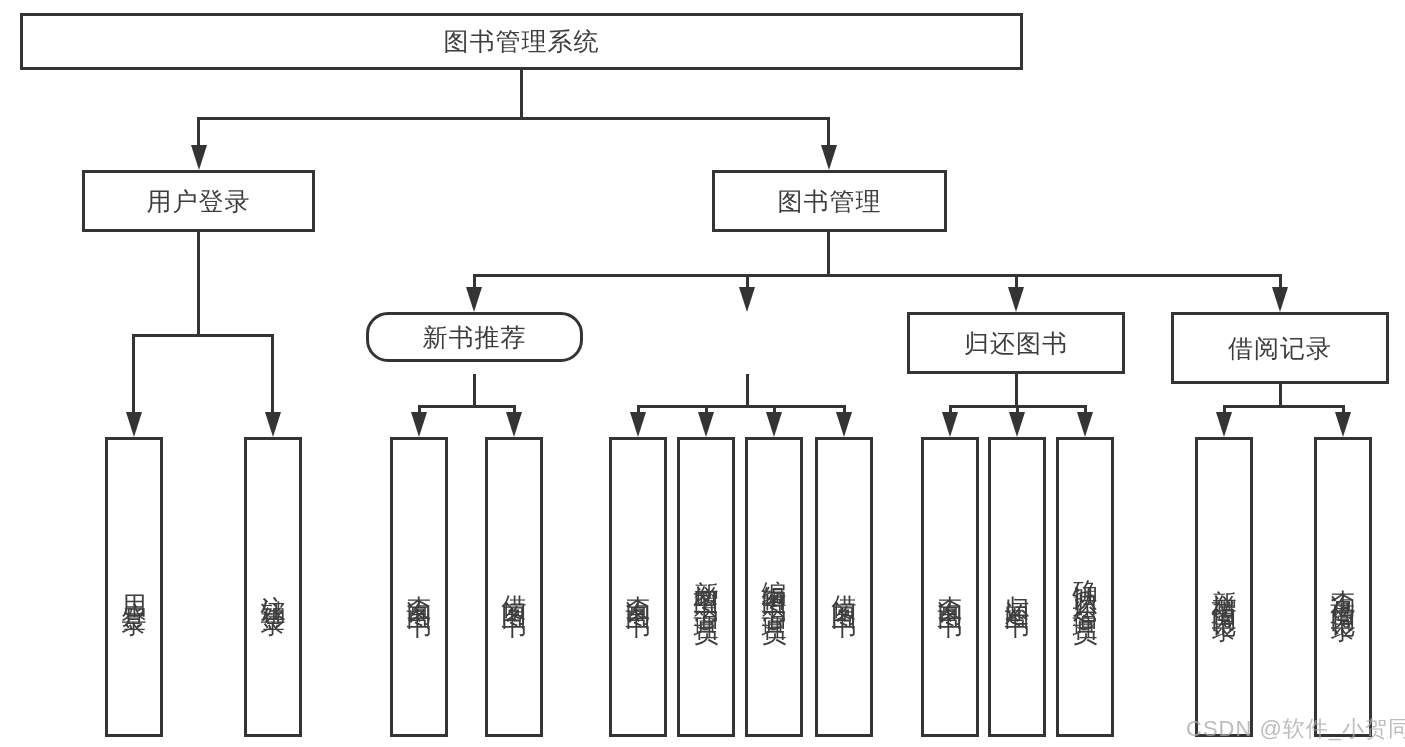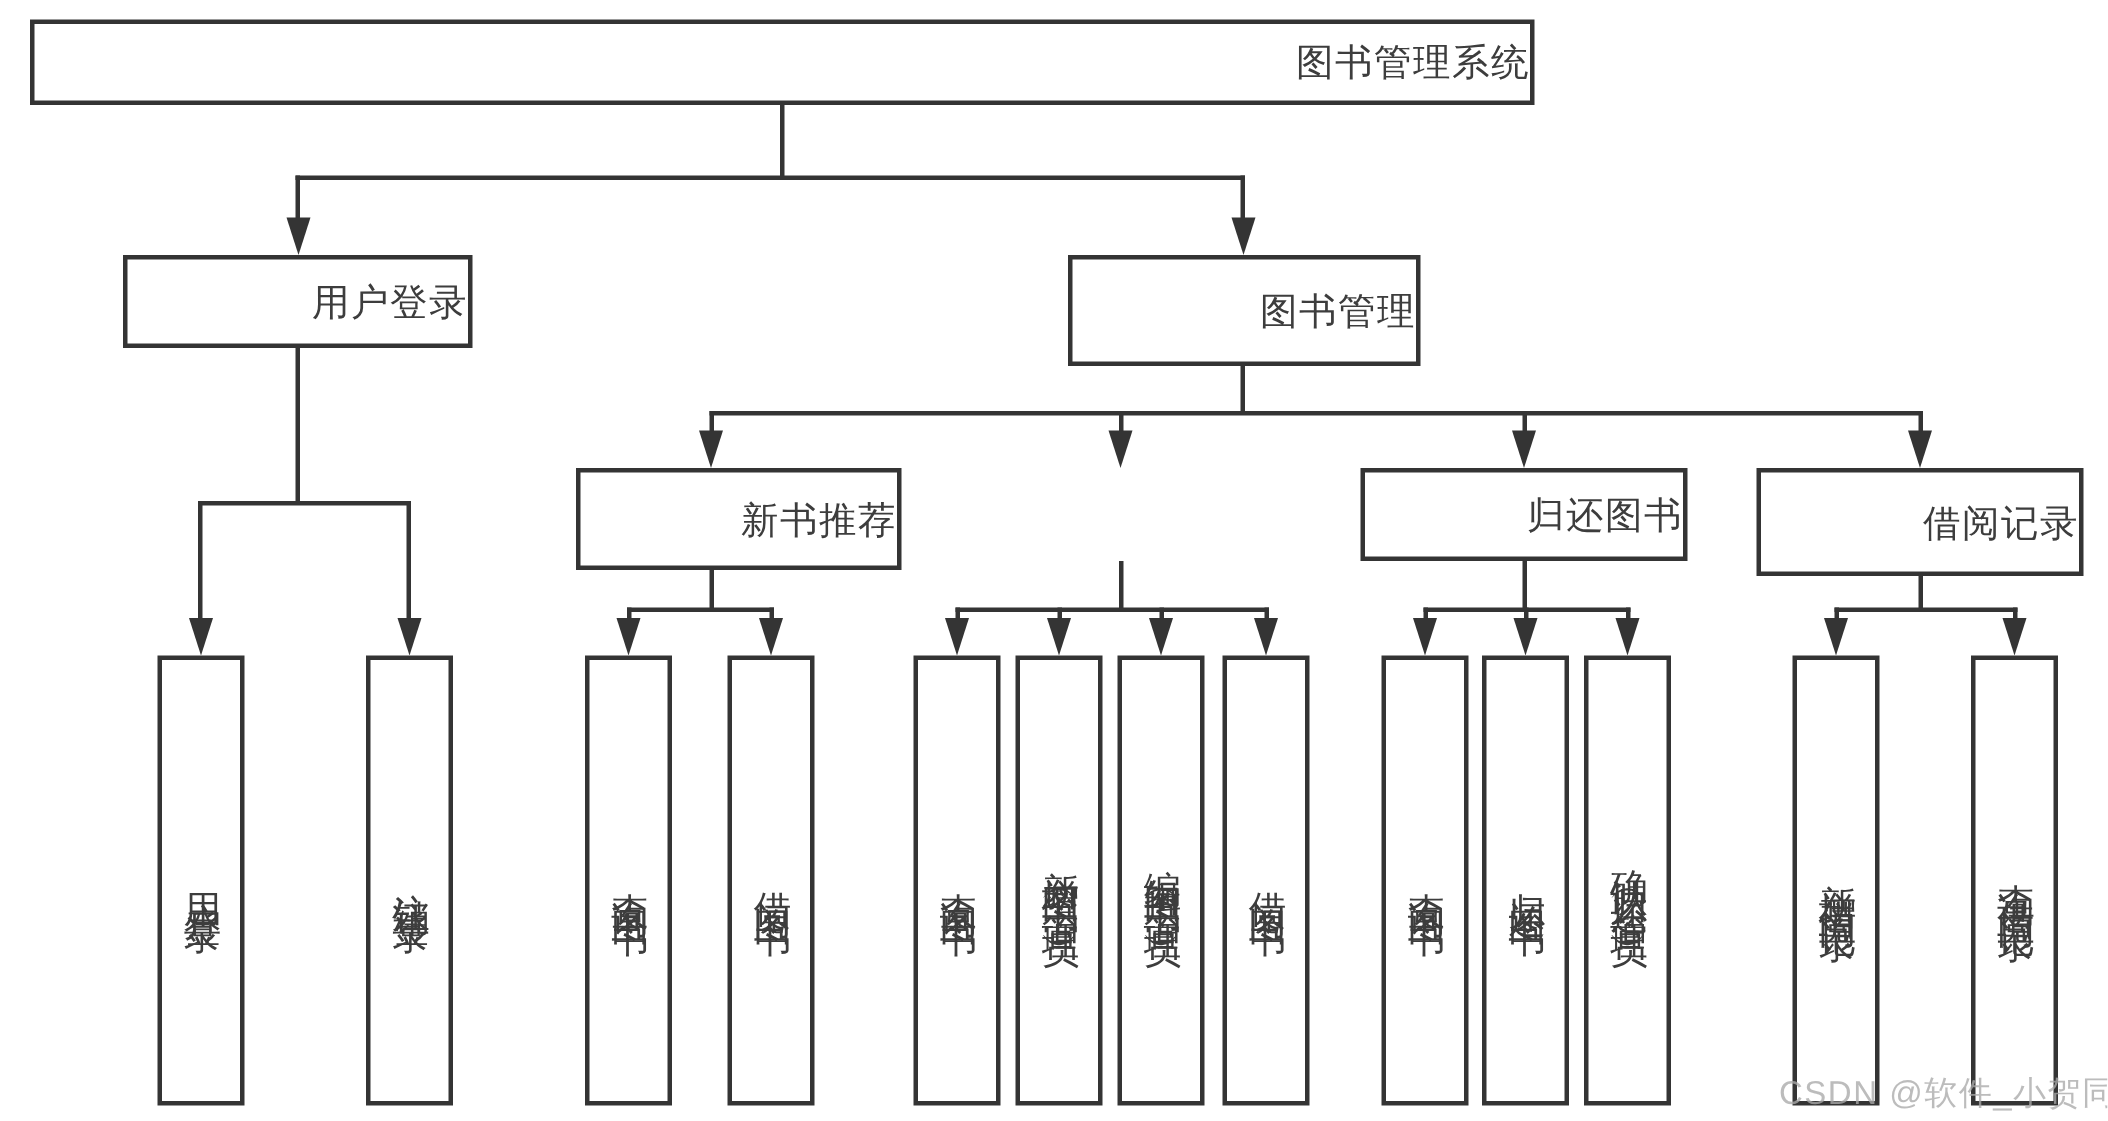--- a/index.html
+++ b/index.html
@@ -18,21 +18,21 @@
   }
   .box{
     position:absolute;
     box-sizing:border-box;
     border:3px solid var(--line);
     background:#fff;
     display:flex;align-items:center;justify-content:center;
     color:var(--text);
     z-index:2;
   }
-  .box-h{font-size:25px;letter-spacing:1px;justify-content:flex-end;}
+  .box-h{font-size:25px;letter-spacing:1px;}
   .box-v{font-size:25px;}
   .box-v .vtxt{
     writing-mode:vertical-rl;
     text-orientation:mixed;
     letter-spacing:6px;
     line-height:1;
     white-space:nowrap;
   }
   .vline{position:absolute;width:3px;background:var(--line);z-index:1;}
   .hline{position:absolute;height:3px;background:var(--line);z-index:1;}
@@ -65,21 +65,21 @@
   <div class="vline" style="left:520px;top:70px;height:48px;"></div>
   <div class="hline" style="left:197px;top:117px;width:633px;"></div>
   <div class="vline" style="left:197px;top:117px;height:30px;"></div>
   <div class="arrow" style="left:191px;top:145px;"></div>
   <div class="vline" style="left:827px;top:117px;height:30px;"></div>
   <div class="arrow" style="left:821px;top:145px;"></div>
 
   <div class="box box-h" style="left:82px;top:170px;width:233px;height:62px;">
     <span>用户登录</span>
   </div>
-  <div class="box box-h" style="left:712px;top:170px;width:235px;height:74px;">
+  <div class="box box-h" style="left:712px;top:170px;width:235px;height:62px;">
     <span>图书管理</span>
   </div>
 
   <div class="vline" style="left:197px;top:232px;height:103px;"></div>
   <div class="hline" style="left:132px;top:334px;width:142px;"></div>
   <div class="vline" style="left:132px;top:334px;height:79px;"></div>
   <div class="arrow" style="left:126px;top:412px;"></div>
   <div class="vline" style="left:271px;top:334px;height:79px;"></div>
   <div class="arrow" style="left:265px;top:412px;"></div>
 
@@ -87,21 +87,21 @@
   <div class="hline" style="left:473px;top:274px;width:809px;"></div>
   <div class="vline" style="left:473px;top:274px;height:14px;"></div>
   <div class="arrow" style="left:466px;top:287px;"></div>
   <div class="vline" style="left:746px;top:274px;height:14px;"></div>
   <div class="arrow" style="left:739px;top:287px;"></div>
   <div class="vline" style="left:1015px;top:274px;height:14px;"></div>
   <div class="arrow" style="left:1008px;top:287px;"></div>
   <div class="vline" style="left:1279px;top:274px;height:14px;"></div>
   <div class="arrow" style="left:1272px;top:287px;"></div>
 
-  <div class="box box-h" style="left:384px;top:312px;width:217px;height:68px;">
+  <div class="box box-h" style="left:366px;top:312px;width:217px;height:50px;border-radius:22px;">
     <span>新书推荐</span>
   </div>
   <div class="box box-h" style="left:907px;top:312px;width:218px;height:62px;">
     <span>归还图书</span>
   </div>
   <div class="box box-h" style="left:1171px;top:312px;width:218px;height:72px;">
     <span>借阅记录</span>
   </div>
 
   <div class="vline" style="left:473px;top:374px;height:32px;"></div>

